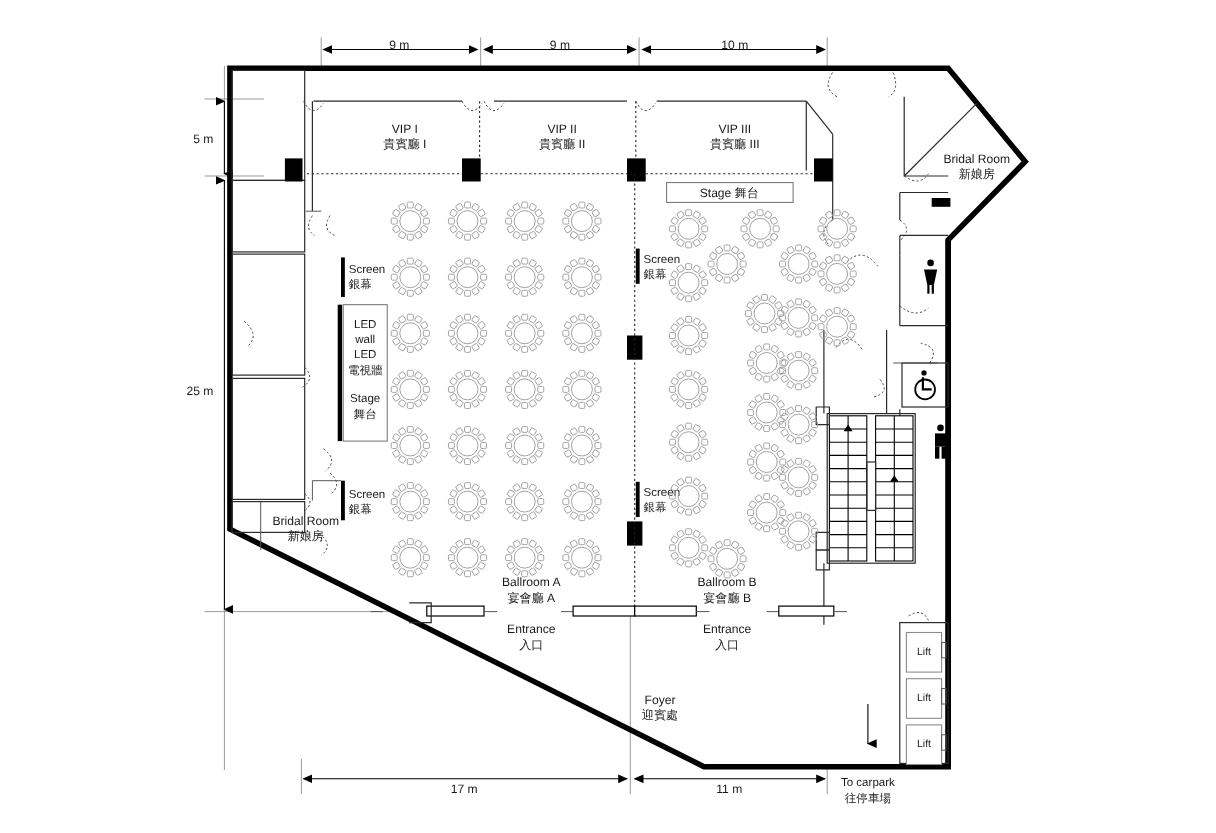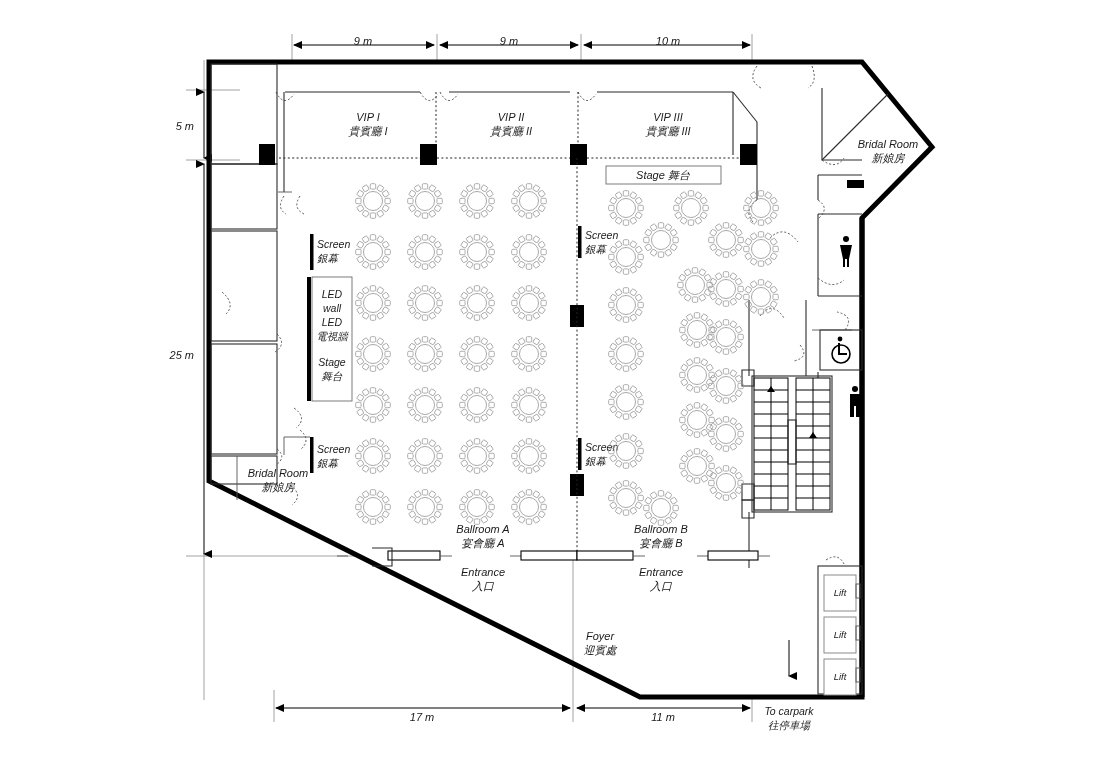--- a/index.html
+++ b/index.html
@@ -12,21 +12,20 @@
     width: 1105px;
     height: 757px;
     font-family: "Liberation Sans", sans-serif;
     overflow: hidden;
     position: relative;
   }
   #plan-root {
     position: relative;
     width: 1105px;
     height: 757px;
-    font-style: italic;
   }
   svg#floorplan {
     position: absolute;
     top: 0;
     left: 0;
     width: 1105px;
     height: 757px;
     display: block;
   }
   .dim-text, .room-label, .fixture-label {

